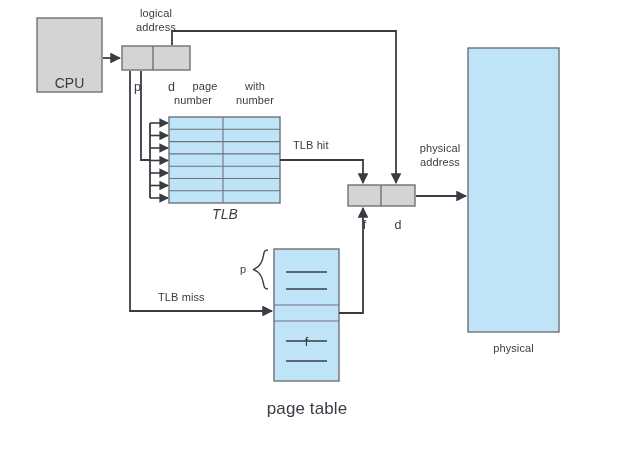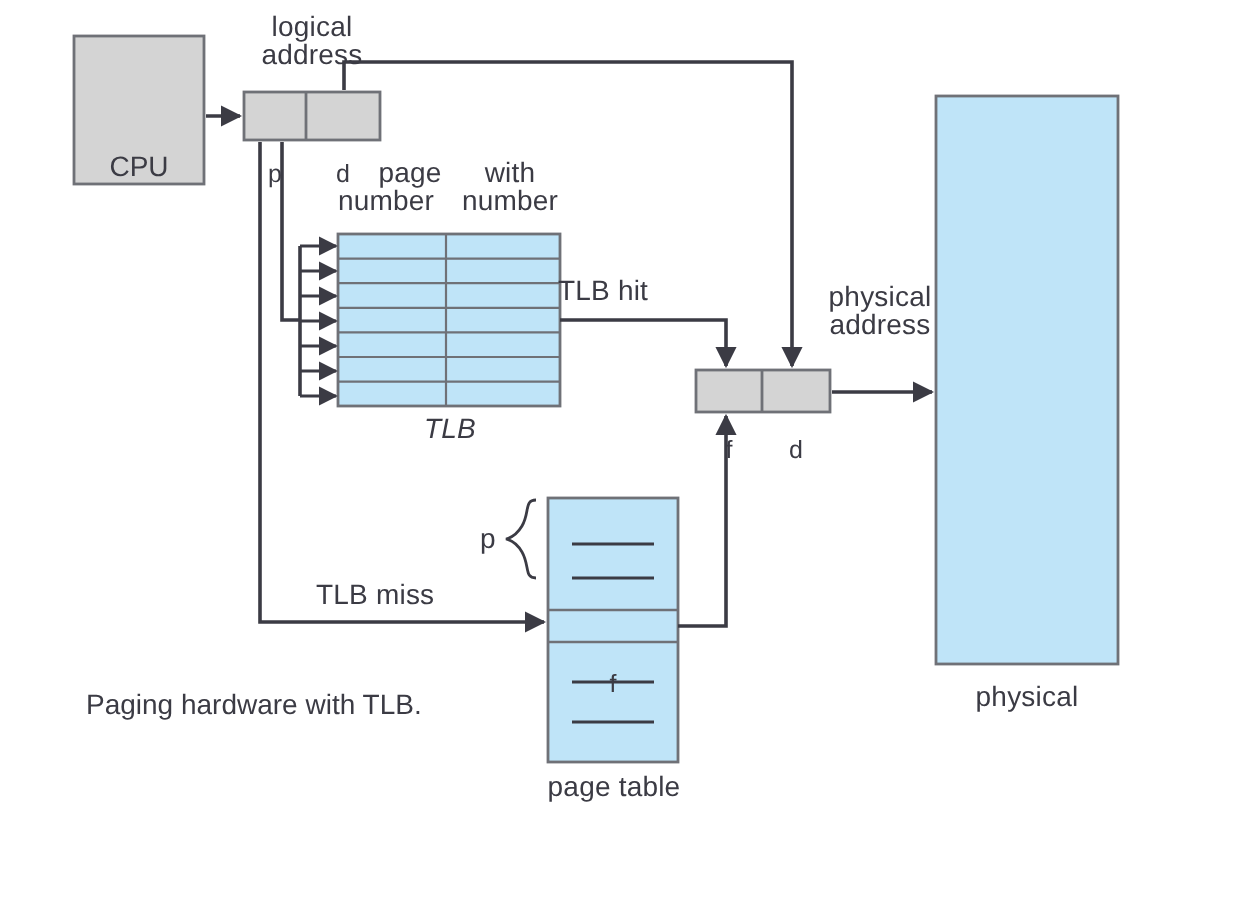--- a/index.html
+++ b/index.html
@@ -18,21 +18,21 @@
     overflow: hidden;
   }
   #figure svg {
     position: absolute;
     left: 0;
     top: 0;
   }
   .lbl {
     position: absolute;
     color: #3b3b44;
-    font-size: 14px;
+    font-size: 11px;
     line-height: 14.5px;
     white-space: pre;
     letter-spacing: 0.1px;
   }
   .lbl-center {
     text-align: center;
   }
   .boxtext {
     position: absolute;
     color: #3b3b44;
@@ -124,33 +124,32 @@
   <div class="boxtext" style="left:122px; top:51px; width:31px;">p</div>
   <div class="boxtext" style="left:153px; top:51px; width:37px;">d</div>
 
   <div class="lbl lbl-center" style="left:172px; top:79px; width:66px;">page</div>
   <div class="lbl lbl-center" style="left:160px; top:93px; width:66px;">number</div>
   <div class="lbl lbl-center" style="left:222px; top:79px; width:66px;">with</div>
   <div class="lbl lbl-center" style="left:222px; top:93px; width:66px;">number</div>
 
   <div class="lbl lbl-center" style="left:192px; top:207px; width:66px; font-size:14px;font-style:italic;">TLB</div>
 
-  <div class="lbl" style="left:279px; top:138px;">TLB hit</div>
+  <div class="lbl" style="left:293px; top:138px;">TLB hit</div>
 
   <div class="lbl" style="left:158px; top:290px;">TLB miss</div>
 
   <div class="lbl" style="left:240px; top:262px;">p</div>
 
   <div class="boxtext" style="left:274px; top:306px; width:65px;">f</div>
 
-  <div class="lbl lbl-center" style="left:262px; top:386px; width:90px; font-size:14px;">page table</div>
+  <div class="lbl lbl-center" style="left:262px; top:402px; width:90px; font-size:17px;">page table</div>
 
   <div class="lbl lbl-center" style="left:404px; top:141px; width:72px;">physical</div>
   <div class="lbl lbl-center" style="left:404px; top:155px; width:72px;">address</div>
 
   <div class="boxtext" style="left:348px; top:189px; width:33px;">f</div>
   <div class="boxtext" style="left:381px; top:189px; width:34px;">d</div>
 
   <div class="lbl lbl-center" style="left:468px; top:341px; width:91px;">physical</div>
 
-  <div class="caption" style="left:43px; top:344px;">Paging hardware with TLB.</div>
 
 </div>
 
 </body></html>

